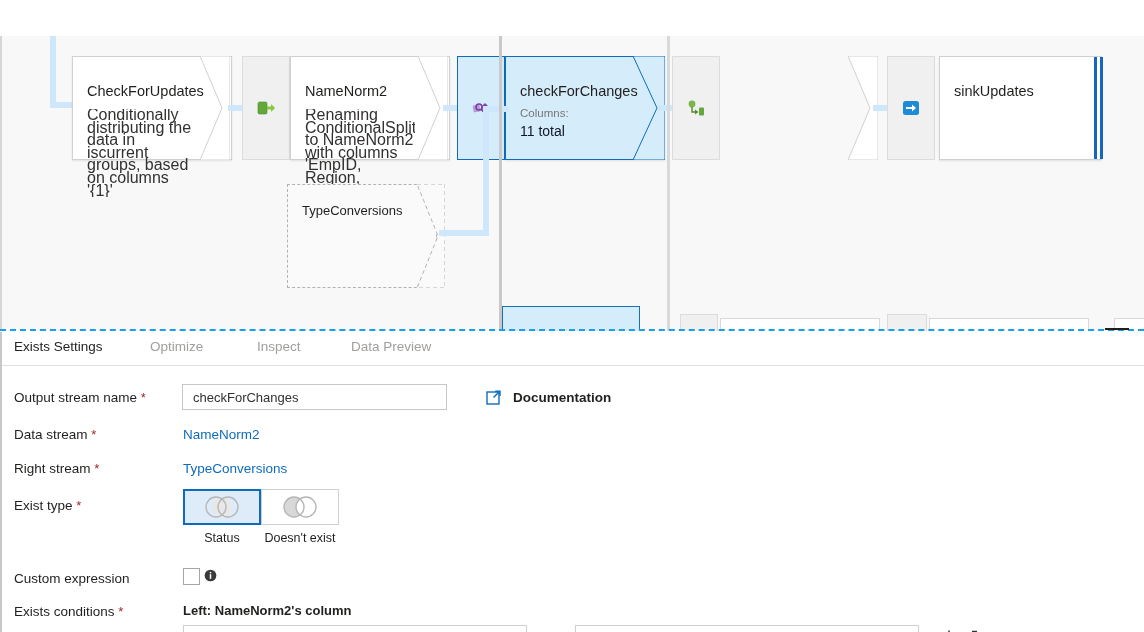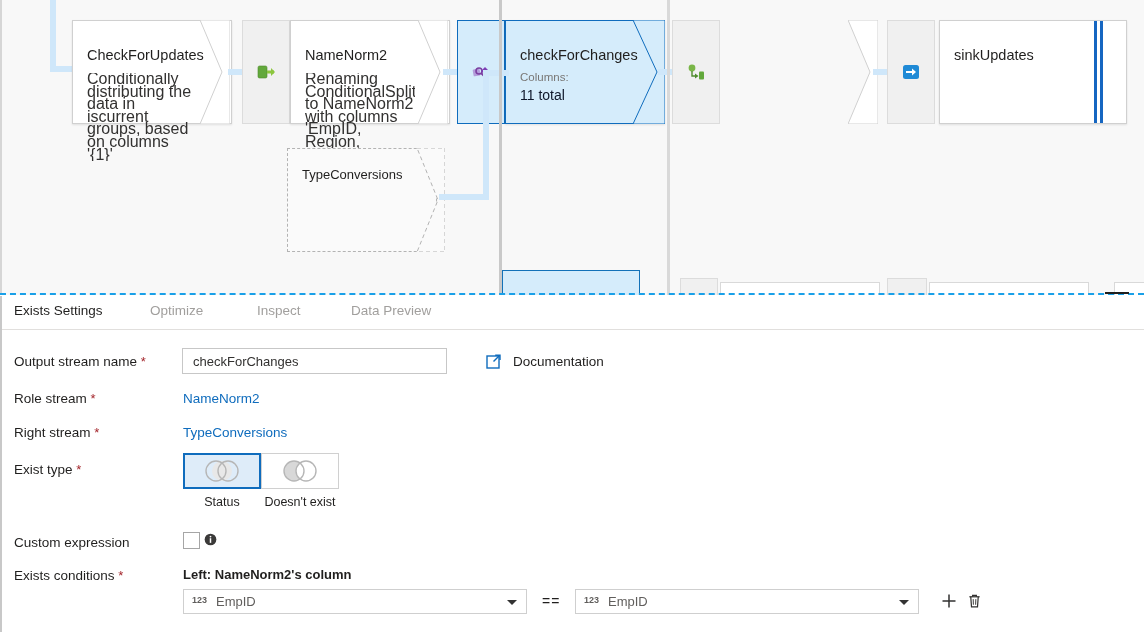--- a/index.html
+++ b/index.html
@@ -2,21 +2,21 @@
 <html><head>
 <meta charset="utf-8">
 <style>
   html,body{margin:0;padding:0;}
   body{
     width:1144px;height:632px;
     font-family:"Liberation Sans", sans-serif;
     font-size:13px;color:#201f1e;
     background:#ffffff;overflow:hidden;position:relative;
   }
-  #app{position:absolute;inset:0;}
+  #app{position:absolute;inset:0;margin-top:36px;}
 
   
   .canvas{
     position:absolute;left:0;top:0;width:1144px;height:295px;
     background:#f8f8f8;
     border-left:2px solid #d6d6d6;
     box-sizing:border-box;
     overflow:hidden;
   }
 
@@ -246,21 +246,21 @@
     <div class="link" style="left:871px;top:69px;width:22px;height:6px;"></div>
 
     <div class="stub" style="left:885px;top:20px;width:48px;height:104px;">
       <svg class="stub-icon" viewBox="0 0 20 20">
         <rect x="2" y="3" width="16" height="14" rx="2.5" fill="#1f8ad6"></rect>
         <path d="M5 10 L13 10" stroke="#ffffff" stroke-width="2"></path>
         <path d="M11 6.5 L15 10 L11 13.5 Z" fill="#ffffff"></path>
       </svg>
     </div>
 
-    <div class="node" style="left:937px;top:20px;width:188px;height:104px;">
+    <div class="node" style="left:937px;top:20px;width:163px;height:104px;">
       <div class="node-title">sinkUpdates</div>
     </div>
     <div class="sinkbar" style="left:1092px;top:21px;height:102px;"></div>
     <div class="sinkbar" style="left:1098px;top:21px;height:102px;"></div>
 
     <div class="node node-dashed" style="left:285px;top:148px;width:150px;height:104px;">
       <div class="node-title" style="top:18px;font-size:13px;">TypeConversions</div>
     </div>
     <svg style="position:absolute;left:415px;top:148px;width:28px;height:104px;">
       <polygon points="0,0 28,0 28,104 0,104 21,52" fill="#fafafa" stroke="#b3b3b3" stroke-width="1" stroke-dasharray="4 3"></polygon>
@@ -301,24 +301,24 @@
         <span>Output stream name</span>
         <span class="req">*</span>
       </div>
       <input class="txtbox" style="left: 180px; top: 19px; width: 265px; height: 26px;" value="checkForChanges">
 
       <svg class="doc-icon" style="left:484px;top:24px;" viewBox="0 0 16 16">
         <rect x="1" y="3" width="12" height="12" fill="none" stroke="#0f6cbd" stroke-width="1.4"></rect>
         <path d="M7.5 8.5 L13.5 2.5" stroke="#0f6cbd" stroke-width="1.4"></path>
         <path d="M9.2 2.2 L14 2.2 L14 7" fill="none" stroke="#0f6cbd" stroke-width="1.4"></path>
       </svg>
-      <div class="doclink" style="left:511px;top:25px;font-weight:normal;">Documentation</div>
+      <div class="doclink" style="left:511px;top:25px;font-weight:bold;">Documentation</div>
 
       <div class="lbl" style="left:12px;top:62px;">
-        <span>Role stream</span>
+        <span>Data stream</span>
         <span class="req">*</span>
       </div>
       <div class="streamlink" style="left:181px;top:62px;">NameNorm2</div>
 
       <div class="lbl" style="left:12px;top:96px;">
         <span>Right stream</span>
         <span class="req">*</span>
       </div>
       <div class="streamlink" style="left:181px;top:96px;">TypeConversions</div>
 

